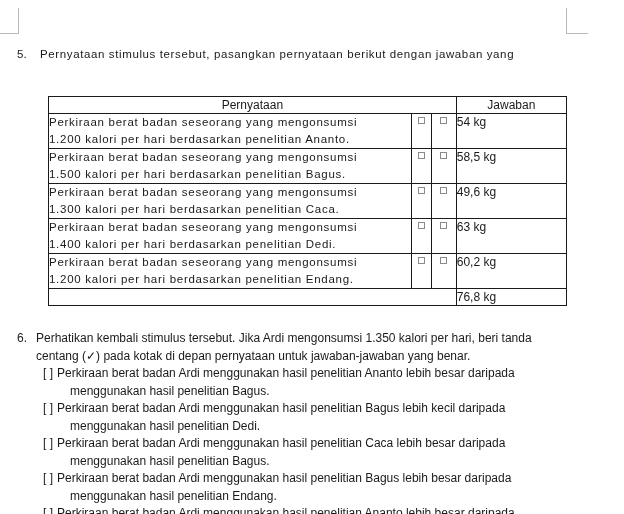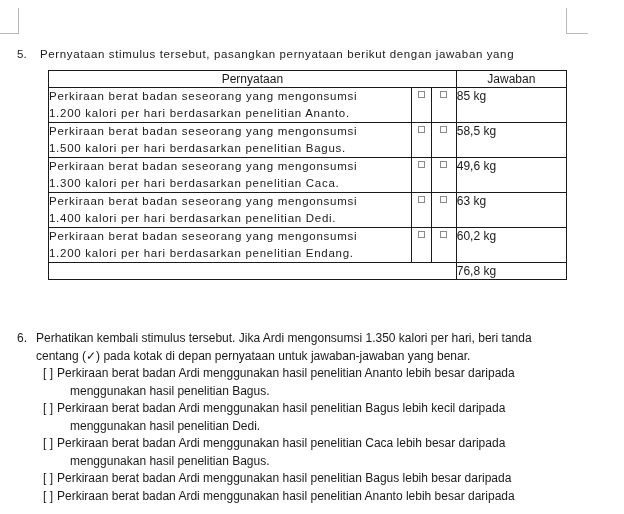--- a/index.html
+++ b/index.html
@@ -66,21 +66,21 @@
     line-height: 17px;
     letter-spacing: 0.62px;
     padding-right: 46px;
   }
   .q5-body .l2 { display: block; }
 
   
   #match-table {
     position: absolute;
     left: 48px;
-    top: 70px;
+    top: 96px;
     width: 519px;
     border-collapse: collapse;
     table-layout: fixed;
     font-size: 11.5px;
   }
   #match-table td, #match-table th {
     border: 1px solid #1a1a1a;
     padding: 0;
     vertical-align: top;
     font-weight: normal;
@@ -202,21 +202,21 @@
     </tr>
   </thead>
   <tbody>
     <tr>
       <td class="stmt">
         <span>Perkiraan berat badan seseorang yang mengonsumsi</span>
         <span class="l2">1.200 kalori per hari berdasarkan penelitian Ananto.</span>
       </td>
       <td class="cb"><span class="checkbox"></span></td>
       <td class="cb"><span class="checkbox"></span></td>
-      <td class="ans">85 kg</td>
+      <td class="ans">54 kg</td>
     </tr>
     <tr>
       <td class="stmt">
         <span>Perkiraan berat badan seseorang yang mengonsumsi</span>
         <span class="l2">1.500 kalori per hari berdasarkan penelitian Bagus.</span>
       </td>
       <td class="cb"><span class="checkbox"></span></td>
       <td class="cb"><span class="checkbox"></span></td>
       <td class="ans">58,5 kg</td>
     </tr>
@@ -284,20 +284,21 @@
         <span class="opt-text">
           <span>Perkiraan berat badan Ardi menggunakan hasil penelitian Caca lebih besar daripada</span>
           <span class="l2">menggunakan hasil penelitian Bagus.</span>
         </span>
       </div>
 
       <div class="opt">
         <span class="opt-box">[ ]</span>
         <span class="opt-text">
           <span>Perkiraan berat badan Ardi menggunakan hasil penelitian Bagus lebih besar daripada</span>
+          <span class="l2">menggunakan hasil penelitian Endang.</span>
         </span>
       </div>
 
       <div class="opt">
         <span class="opt-box">[ ]</span>
         <span class="opt-text">
           <span>Perkiraan berat badan Ardi menggunakan hasil penelitian Ananto lebih besar daripada</span>
           
         </span>
       </div>

